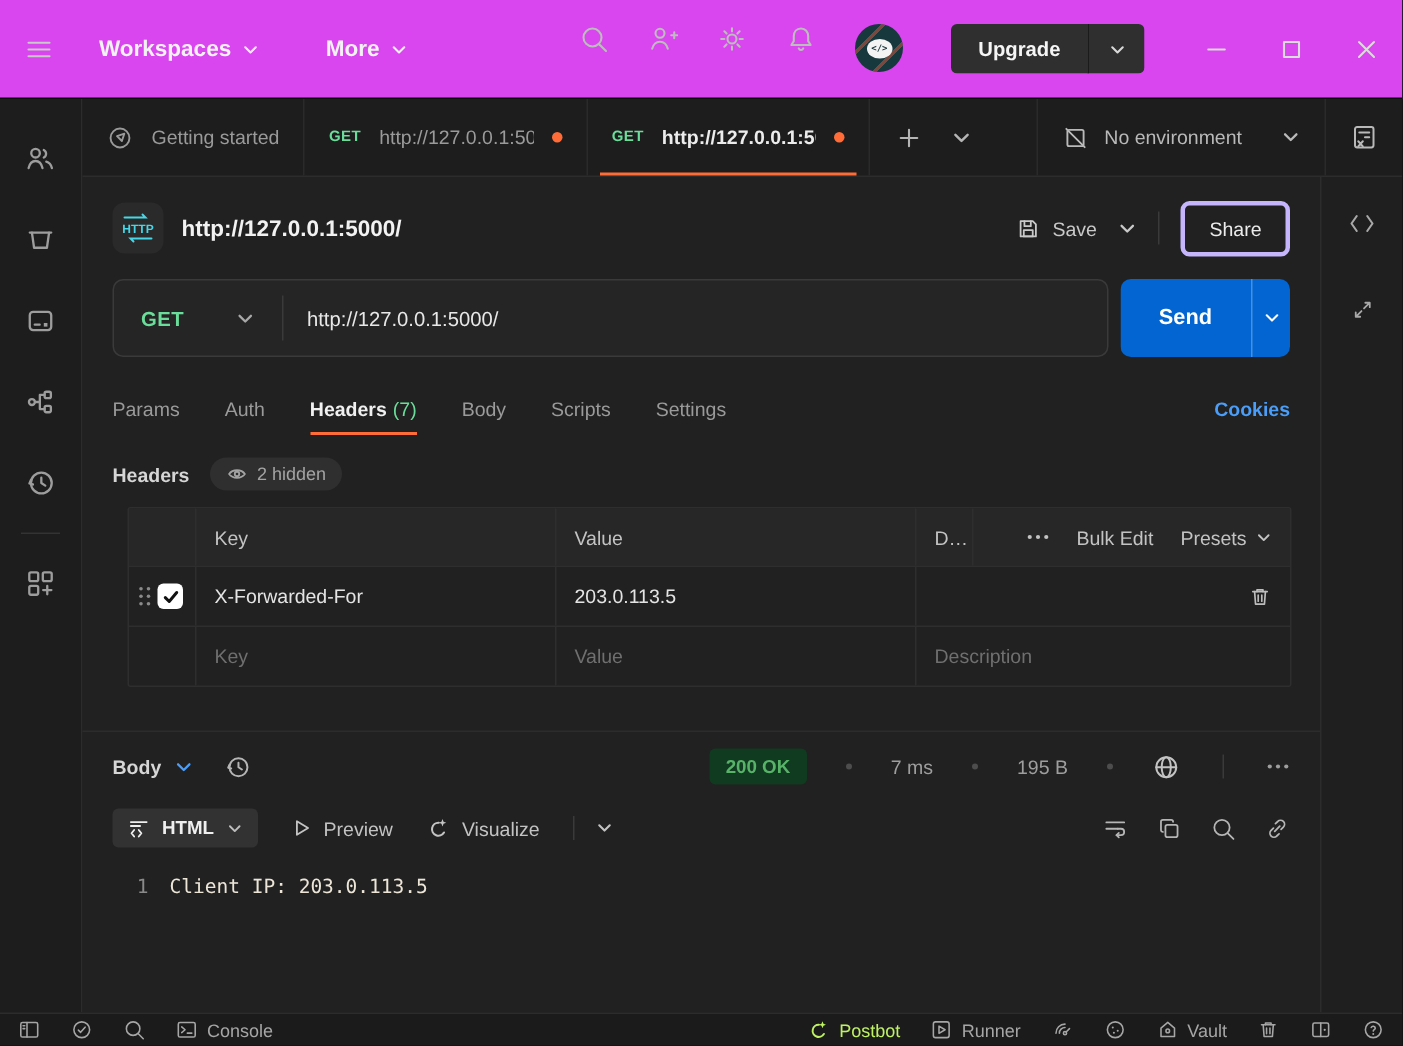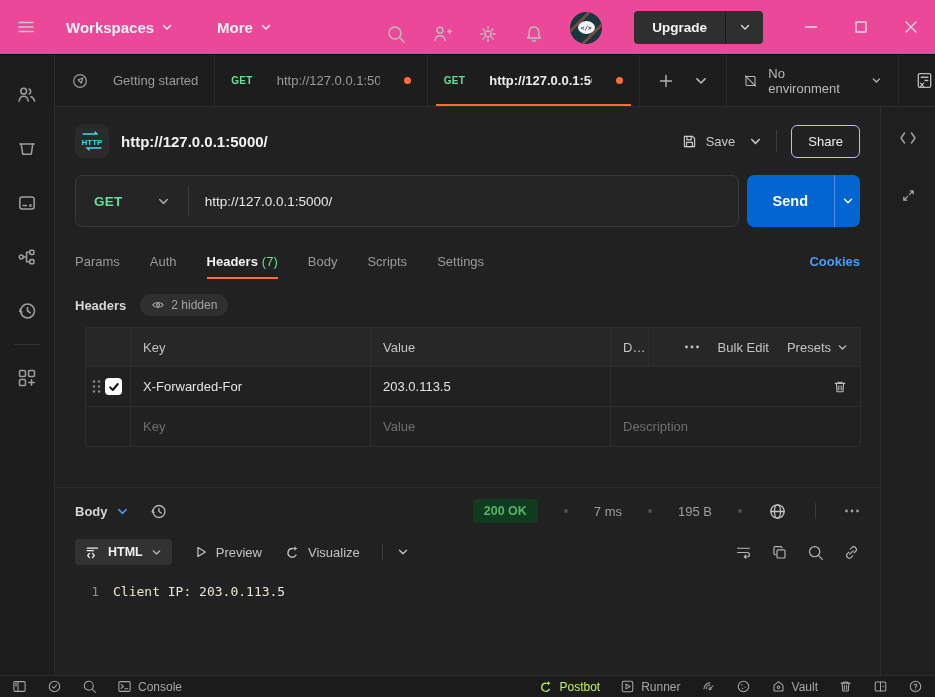--- a/index.html
+++ b/index.html
@@ -4,26 +4,26 @@
 <style>
   * { margin:0; padding:0; box-sizing:border-box; }
   body { background:#000; font-family:"Liberation Sans",sans-serif; }
   .window { width:935px; height:697px; background:#212121; color:#e8e8e8;
             display:flex; flex-direction:column; overflow:hidden; font-size:13px; }
 
   svg { display:block; }
   .ic { stroke:currentColor; fill:none; stroke-width:1.4; stroke-linecap:round; stroke-linejoin:round; }
 
   
-  .topbar { height:55px; background:#ec4899; display:flex; align-items:center;
+  .topbar { height:66px; background:#d946ef; display:flex; align-items:center;
             padding:0 16px; flex:none; border-bottom:1px solid #0a0a0a; }
   .topbar .menu-item { display:flex; align-items:center; gap:7px; color:#f2f2f2;
             font-size:15px; font-weight:700; margin-right:44px; cursor:pointer; }
   .hamburger { color:#c9c9c9; margin-right:30px; }
-  .top-icons { display:flex; align-items:flex-end; gap:26px; color:#bdbdbd; margin-left:auto; }
+  .top-icons { display:flex; align-items:flex-start; gap:26px; color:#bdbdbd; margin-left:auto; }
   .avatar { width:32px; height:32px; border-radius:50%; background:#17383d;
             display:flex; align-items:center; justify-content:center; position:relative; overflow:hidden; }
   .avatar::before { content:""; position:absolute; inset:0;
             background:linear-gradient(135deg, transparent 28%, #a3503f 28%, #a3503f 33%, transparent 33%, transparent 67%, #a3503f 67%, #a3503f 72%, transparent 72%); opacity:.7; }
   .avatar .face { width:17px; height:13px; background:#f3f3f3; border-radius:50%;
             display:flex; align-items:center; justify-content:center; font-size:6px;
             font-weight:700; color:#123033; position:relative; z-index:1;
             font-family:"DejaVu Sans Mono",monospace; }
   .upgrade { display:flex; margin-left:6px; border-radius:4px; overflow:hidden; }
   .upgrade .lbl { background:#2f2f2f; color:#f5f5f5; font-weight:700; font-size:13.5px;
@@ -36,21 +36,21 @@
   .body { flex:1; display:flex; min-height:0; }
   .rail { width:55px; flex:none; background:#1d1d1d; border-right:1px solid #2c2c2c;
           display:flex; flex-direction:column; align-items:center; padding-top:13px; color:#9d9d9d; }
   .rail .ritem { height:54px; display:flex; align-items:center; justify-content:center; width:100%; cursor:pointer; }
   .rail .divider { width:26px; height:1px; background:#333; margin:6px 0; }
   .center-col { flex:1; display:flex; flex-direction:column; min-width:0; }
 
   
   .tabrow { height:52px; flex:none; background:#1d1d1d; border-bottom:1px solid #2c2c2c;
             display:flex; align-items:stretch; }
-  .tab { display:flex; align-items:center; gap:24px; padding:0 16px; color:#9a9a9a;
+  .tab { display:flex; align-items:center; gap:12px; padding:0 16px; color:#9a9a9a;
          border-right:1px solid #2a2a2a; cursor:pointer; position:relative; font-size:13px; }
   .tab .meth { color:#6bdd9a; font-size:10px; font-weight:700; letter-spacing:.3px; }
   .tab .ttl { max-width:103px; overflow:hidden; white-space:nowrap; }
   .tab.active { color:#ececec; font-weight:700; }
   .tab.active::after { content:""; position:absolute; left:8px; right:8px; bottom:0;
          height:2px; background:#ff6c37; }
   .dirty-dot { width:7px; height:7px; border-radius:50%; background:#ff6c37; flex:none; }
   .tab-actions { display:flex; align-items:center; gap:20px; padding:0 18px; color:#b5b5b5; }
   .envbox { margin-left:auto; display:flex; align-items:center; border-left:1px solid #2a2a2a; }
   .env-sel { display:flex; align-items:center; gap:10px; color:#b9b9b9; padding:0 16px; cursor:pointer; }
@@ -65,21 +65,21 @@
 
   
   .req { padding:0 20px; flex:none; }
   .title-row { height:62px; display:flex; align-items:center; gap:12px; padding-top:6px; }
   .http-badge { width:34px; height:34px; border-radius:8px; background:#2a2a2a;
         display:flex; align-items:center; justify-content:center; flex:none; }
   .req-title { font-size:15px; font-weight:700; color:#f2f2f2; }
   .title-actions { margin-left:auto; display:flex; align-items:center; gap:14px; color:#c9c9c9; }
   .save-btn { display:flex; align-items:center; gap:8px; font-size:13px; cursor:pointer; }
   .vdiv { width:1px; height:22px; background:#3a3a3a; }
-  .share-btn { border:1px solid #c4b5fd; border-radius:6px; padding:8px 16px; color:#ececec;
+  .share-btn { border:3px solid #c4b5fd; border-radius:6px; padding:8px 16px; color:#ececec;
         font-size:13px; cursor:pointer; }
 
   .url-row { display:flex; gap:8px; margin-top:6px; height:52px; }
   .url-box { flex:1; border:1px solid #3a3a3a; background:#252525; border-radius:7px;
         display:flex; align-items:center; }
   .method { display:flex; align-items:center; gap:34px; padding:0 18px; cursor:pointer; }
   .method .m-lbl { color:#6bdd9a; font-weight:700; font-size:13.5px; letter-spacing:.3px; }
   .method .chv { color:#a8a8a8; }
   .url-sep { width:1px; align-self:stretch; margin:10px 0; background:#3a3a3a; }
   .url-text { padding:0 16px; color:#e8e8e8; font-size:13.5px; }

